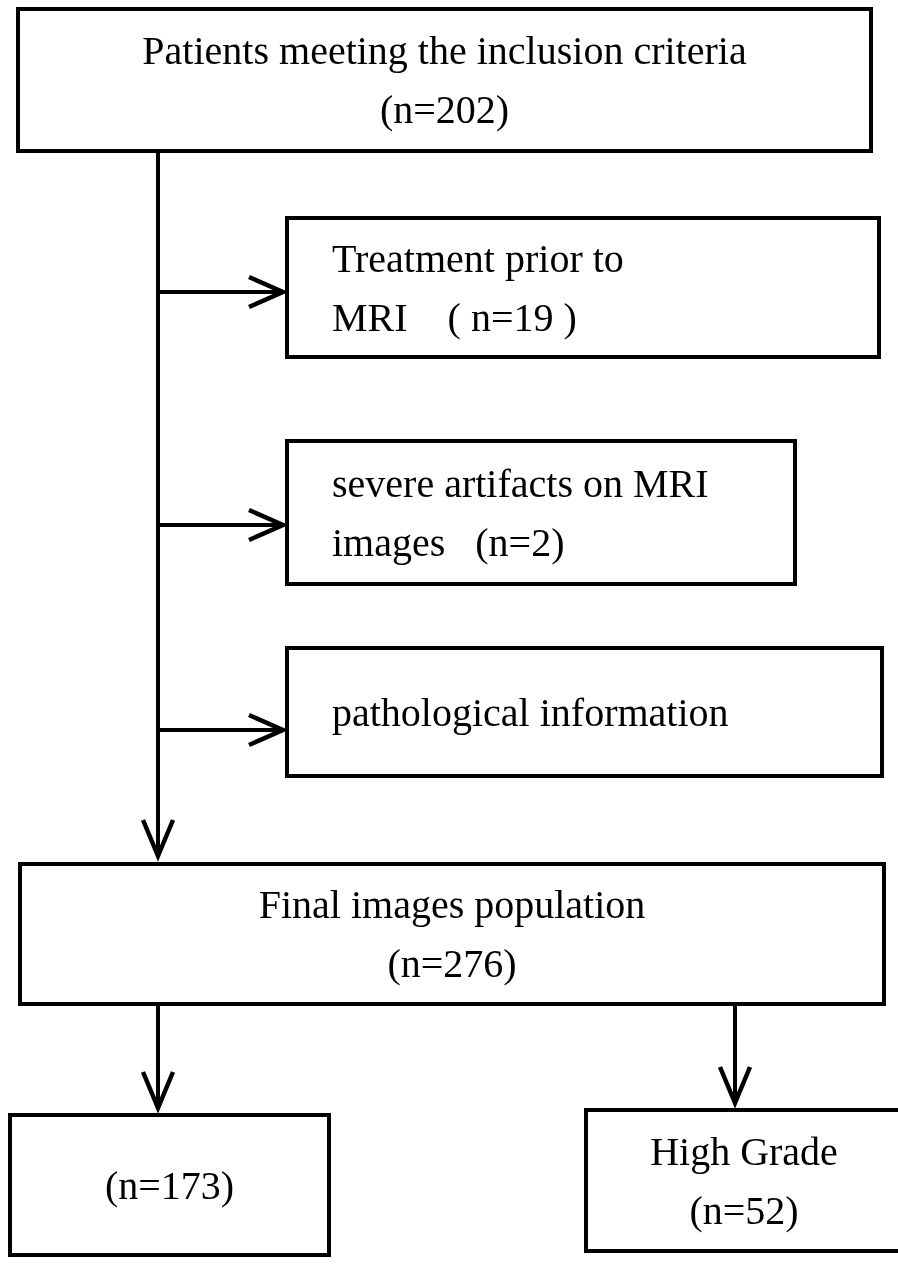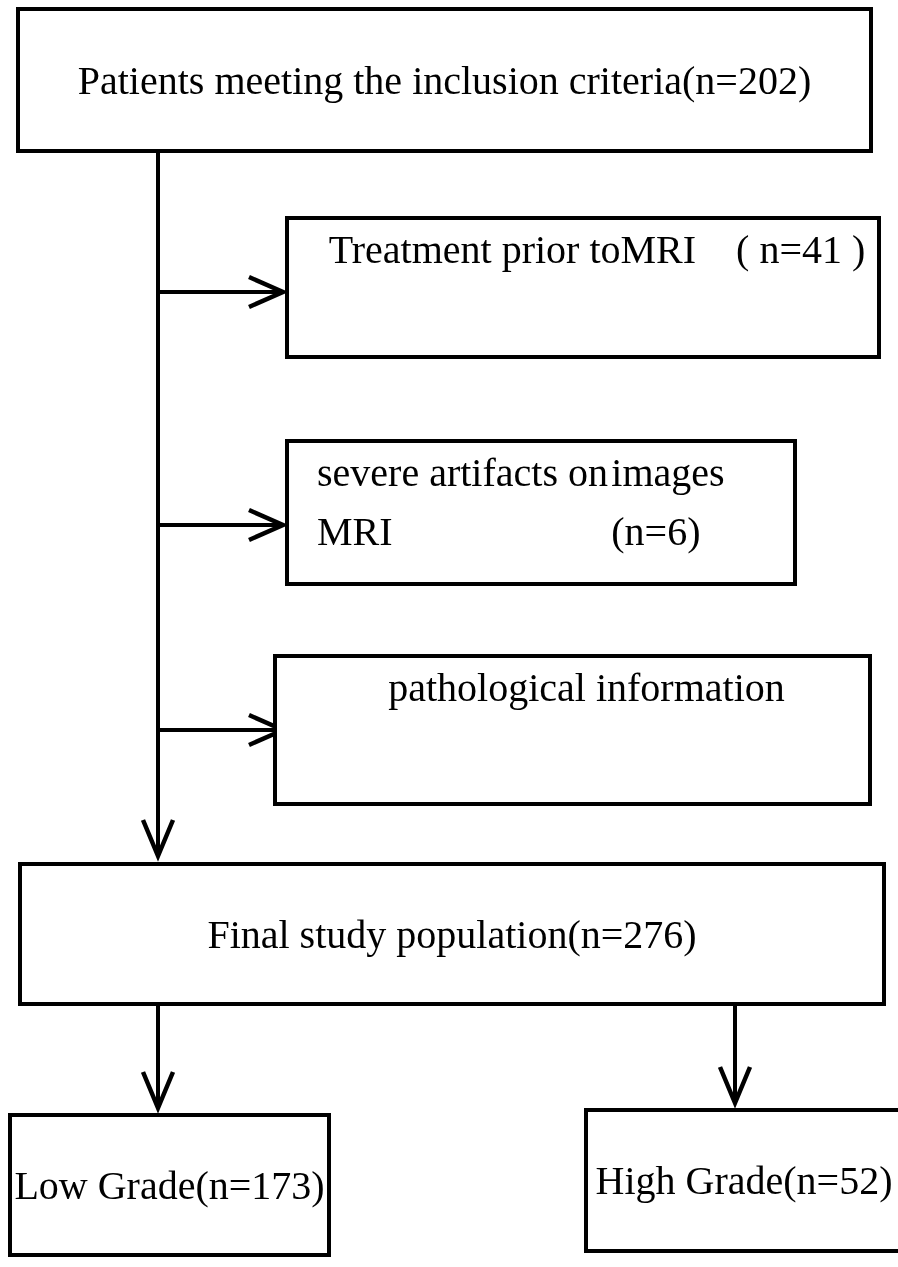--- a/index.html
+++ b/index.html
@@ -16,36 +16,36 @@
     position: absolute;
     left: 0; top: 0;
     width: 898px; height: 1267px;
   }
   .box {
     position: absolute;
     box-sizing: border-box;
     border: 4px solid #000000;
     background: #ffffff;
     display: flex;
-    flex-direction: row;
+    flex-direction: column;
     justify-content: center;
   }
   .box .line {
     font-size: 40px;
     line-height: 59px;
     white-space: pre-wrap;
     color: #000000;
   }
   .box.center { align-items: center; text-align: center; }
-  .box.left   { align-items: flex-start; text-align: left; padding-left: 28px; }
+  .box.left   { align-items: flex-start; text-align: left; padding-left: 43px; }
 
   .box-inclusion { left: 16px;  top: 7px;    width: 857px; height: 146px; }
   .box-excl-1    { left: 285px; top: 216px;  width: 596px; height: 143px; }
   .box-excl-2    { left: 285px; top: 439px;  width: 512px; height: 147px; }
-  .box-excl-3    { left: 273px; top: 646px;  width: 599px; height: 152px; margin-top: 8px; }
+  .box-excl-3    { left: 285px; top: 646px;  width: 599px; height: 132px; }
   .box-final     { left: 18px;  top: 862px;  width: 868px; height: 144px; }
   .box-low       { left: 8px;   top: 1113px; width: 323px; height: 144px; }
   .box-high      { left: 584px; top: 1108px; width: 320px; height: 145px; }
 </style>
 </head>
 <body>
 
 <div class="canvas">
 
   <svg class="connectors" viewBox="0 0 898 1267" xmlns="http://www.w3.org/2000/svg" fill="none" stroke="#000000" stroke-width="4">
@@ -81,39 +81,38 @@
     </g>
   </svg>
 
   <div class="box center box-inclusion">
     <div class="line">Patients meeting the inclusion criteria</div>
     <div class="line">(n=202)</div>
   </div>
 
   <div class="box left box-excl-1">
     <div class="line">Treatment prior to</div>
-    <div class="line">MRI    ( n=41 )</div>
+    <div class="line">MRI    ( n=19 )</div>
   </div>
 
   <div class="box left box-excl-2">
     <div class="line">severe artifacts on MRI</div>
-    <div class="line">images   (n=6)</div>
+    <div class="line">images   (n=2)</div>
   </div>
 
   <div class="box left box-excl-3">
     <div class="line">pathological information</div>
   </div>
 
   <div class="box center box-final">
-    <div class="line">Final study population</div>
+    <div class="line">Final images population</div>
     <div class="line">(n=276)</div>
   </div>
 
   <div class="box center box-low">
-    <div class="line">Low Grade</div>
     <div class="line">(n=173)</div>
   </div>
 
   <div class="box center box-high">
     <div class="line">High Grade</div>
     <div class="line">(n=52)</div>
   </div>
 
 </div>
 

